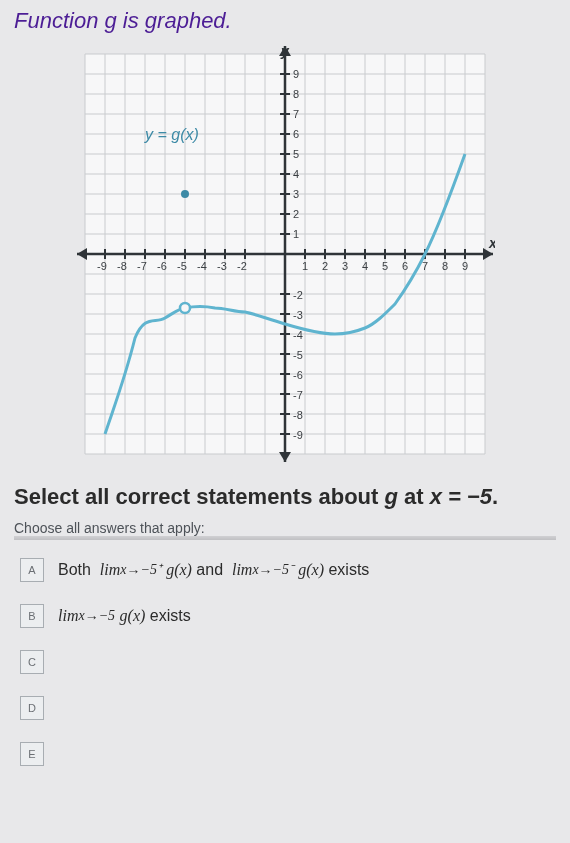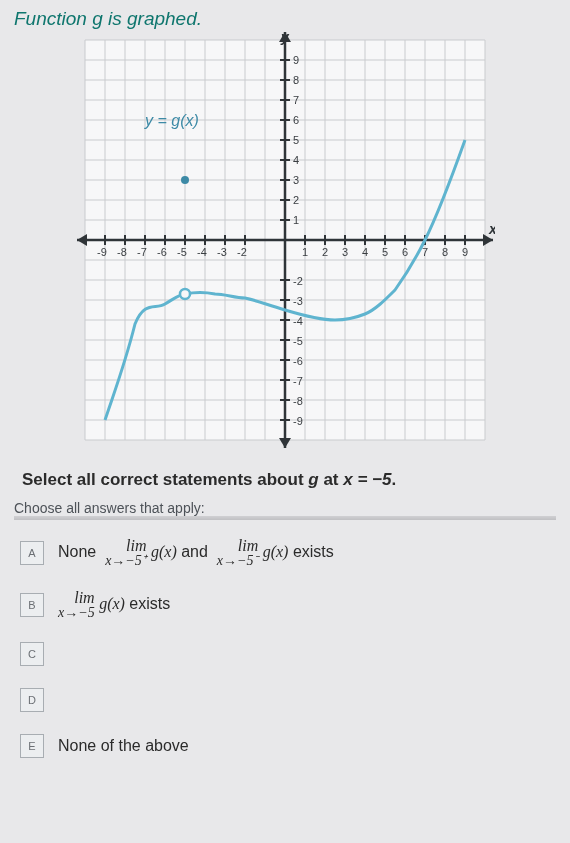--- a/index.html
+++ b/index.html
@@ -7,35 +7,35 @@
       width: 570px;
       height: 843px;
       font-family: Arial, sans-serif;
       background: #e8e8ea;
       color: #333;
       padding: 8px 14px;
       position: relative;
       overflow: hidden;
     }
     .prompt {
-      color: #0f766e;
-      font-size: 19px;
-      margin-bottom: 0;
+      color: #4c1d95;
+      font-size: 22px;
+      margin-bottom: 10px;
       font-style: italic;
     }
     .prompt .var { font-style: italic; }
     .graph-wrap {
       width: 420px;
       margin: 0 auto 16px auto;
     }
     .question {
       color: #2b2b2b;
-      font-size: 17px;
+      font-size: 22px;
       font-weight: bold;
-      margin: 14px 0 10px 8px;
+      margin: 14px 0 10px 0;
     }
     .question .var { font-style: italic; font-weight: bold; }
     .hint {
       color: #4d5258;
       font-size: 14px;
     }
     .divider {
       height: 4px;
       background: linear-gradient(#d0d0d3,#c0c0c3);
       margin-bottom: 18px;
@@ -58,21 +58,21 @@
       font-size: 11px;
       color: #6b6f74;
       flex-shrink: 0;
     }
     .choice-text {
       color: #2b2b2b;
       font-size: 16px;
       line-height: 1.3;
     }
     .math { font-style: italic; font-family: 'Times New Roman', serif; }
-    .lim-block { display: inline-flex; flex-direction: column; align-items: flex-end; vertical-align: middle; line-height: 1; }
+    .lim-block { display: inline-flex; flex-direction: row; align-items: center; vertical-align: middle; line-height: 1; }
     .lim-top { font-size: 16px; }
     .lim-bot { font-size: 14px; }
     svg text { font-family: Arial, sans-serif; }
   </style>
 </head>
 <body>
 
 <div class="prompt">
   <span>Function </span><span class="var">g</span><span> is graphed.</span>
 </div>
@@ -224,21 +224,21 @@
   <span>Select all correct statements about </span><span class="var">g</span><span> at </span><span class="var">x = −5</span><span>.</span>
 </div>
 
 <div class="hint">Choose all answers that apply:</div>
 
 <div class="divider"></div>
 
 <div class="choice">
   <div class="choice-box">A</div>
   <div class="choice-text">
-    <span>None</span>&nbsp;
+    <span>Both</span>&nbsp;
     <span class="math lim-block">
         <span class="lim-top">lim</span>
         <span class="lim-bot">x→−5⁺</span>
       </span>
     <span class="math">g(x)</span>
     <span>and</span>&nbsp;
     <span class="math lim-block">
         <span class="lim-top">lim</span>
         <span class="lim-bot">x→−5⁻</span>
       </span>
@@ -262,14 +262,13 @@
 <div class="choice">
   <div class="choice-box">C</div>
 </div>
 
 <div class="choice">
   <div class="choice-box">D</div>
 </div>
 
 <div class="choice">
   <div class="choice-box">E</div>
-  <div class="choice-text">None of the above</div>
 </div>
 
 </body></html>

